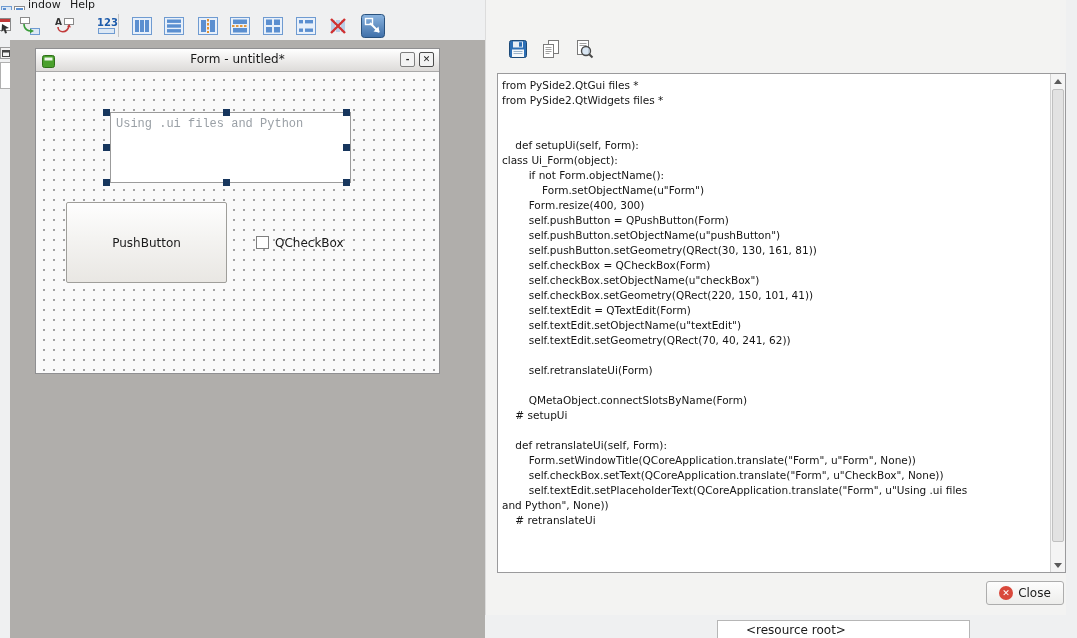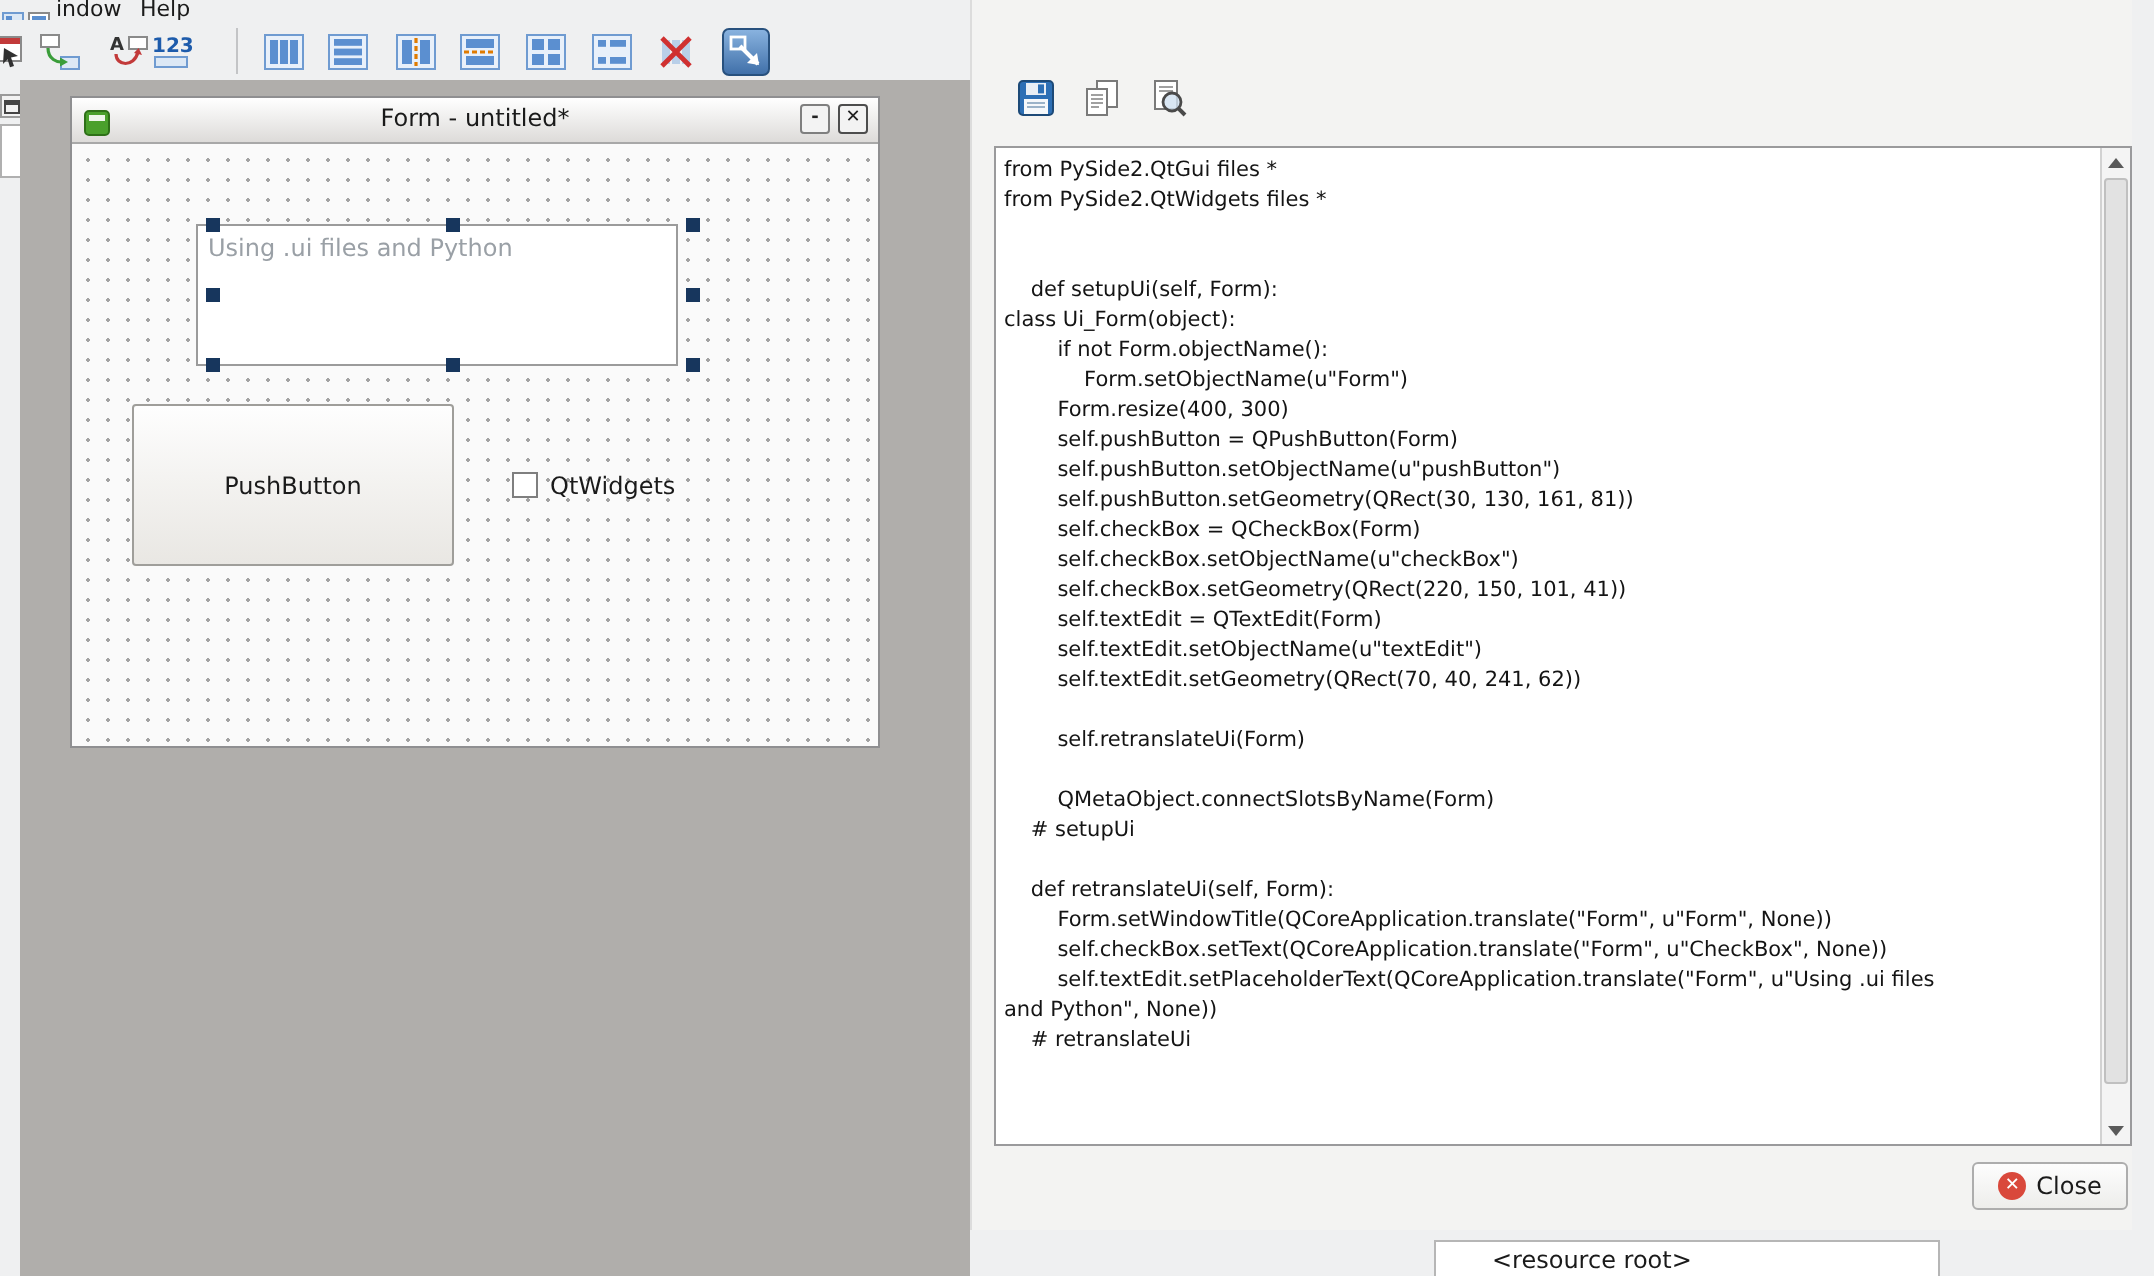--- a/index.html
+++ b/index.html
@@ -34,21 +34,21 @@
   #form-win-icon{position:absolute;left:6px;top:4px;}
   .win-btn{position:absolute;top:3px;width:15px;height:15px;background:#f3f3f3;border:1px solid #7f7f7f;box-sizing:border-box;border-radius:2px;
            display:flex;align-items:center;justify-content:center;font-size:9px;font-weight:bold;color:#222;line-height:1;cursor:default;}
   #form-min-btn{right:24px;}
   #form-close-btn{right:5px;border-color:#4d4d4d;}
   #form-canvas{position:relative;height:301px;background-color:#fafafa;
      background-image:radial-gradient(circle,#a3a3a3 0.8px,transparent 1px);
      background-size:10px 10px;background-position:3px 3px;}
 
   
-  #w-textedit{position:absolute;left:62px;top:40px;width:241px;height:71px;background:#ffffff;border:1px solid #9b9b9b;box-sizing:border-box;}
+  #w-textedit{position:absolute;left:74px;top:40px;width:241px;height:71px;background:#ffffff;border:1px solid #9b9b9b;box-sizing:border-box;font-family:Liberation Mono, monospace;}
   #w-textedit .placeholder{margin:4px 0 0 5px;font-size:12px;color:#9aa0a6;}
   .handle{position:absolute;width:7px;height:7px;background:#17365d;}
   #w-pushbutton{position:absolute;left:30px;top:130px;width:161px;height:81px;border:1px solid #9f9e9a;border-radius:2px;box-sizing:border-box;
      background:linear-gradient(#fefefe,#f4f3f1 45%,#e9e7e3);display:flex;align-items:center;justify-content:center;font-size:12px;color:#1a1a1a;}
   #w-checkbox{position:absolute;left:220px;top:150px;width:101px;height:41px;display:flex;align-items:center;}
   #w-checkbox .indicator{width:13px;height:13px;background:#ffffff;border:1px solid #7f7f7f;box-sizing:border-box;}
   #w-checkbox .cb-label{margin-left:6px;font-size:12px;color:#1a1a1a;}
 
   
   #code-dialog{position:absolute;left:485px;top:0;width:581px;height:615px;background:#f3f3f2;border-left:1px solid #dcdcdc;box-sizing:border-box;}
@@ -109,21 +109,21 @@
       </svg>
     </span>
     <span class="tb-btn" style="left:51px">
       <svg width="22" height="22" viewBox="0 0 22 22">
         <text x="2" y="10" font-size="9" font-weight="bold" fill="#333333">A</text>
         <rect x="11.5" y="3.5" width="9" height="6" fill="#ffffff" stroke="#8a8a8a"></rect>
         <path d="M5 12 C5 18, 14 19, 16 11" fill="none" stroke="#c23a3a" stroke-width="1.6"></path>
         <polygon points="14,11.5 16.3,9 18,12.5" fill="#c23a3a"></polygon>
       </svg>
     </span>
-    <span class="tb-btn" style="left:73px">
+    <span class="tb-btn" style="left:94px">
       <svg width="24" height="22" viewBox="0 0 24 22">
         <text x="2" y="11" class="tab-order-txt">123</text>
         <rect x="3.5" y="13.5" width="16" height="5" fill="#dce8f5" stroke="#6f9bd1"></rect>
       </svg>
     </span>
 
     <span class="tb-sep" style="left:118px"></span>
 
     <span class="tb-btn" style="left:129px">
       <svg width="22" height="22" viewBox="0 0 22 22">
@@ -239,21 +239,21 @@
         <span class="handle" style="left:67px;top:107px"></span>
         <span class="handle" style="left:187px;top:107px"></span>
         <span class="handle" style="left:307px;top:107px"></span>
 
         <div id="w-pushbutton">
           <span>PushButton</span>
         </div>
 
         <div id="w-checkbox">
           <span class="indicator"></span>
-          <span class="cb-label">QtWidgets</span>
+          <span class="cb-label">QCheckBox</span>
         </div>
 
       </div>
     </div>
   </div>
 
   <div id="code-dialog">
 
     <span class="dlg-tb-btn" style="left:19px">
       <svg width="22" height="22" viewBox="0 0 22 22">

